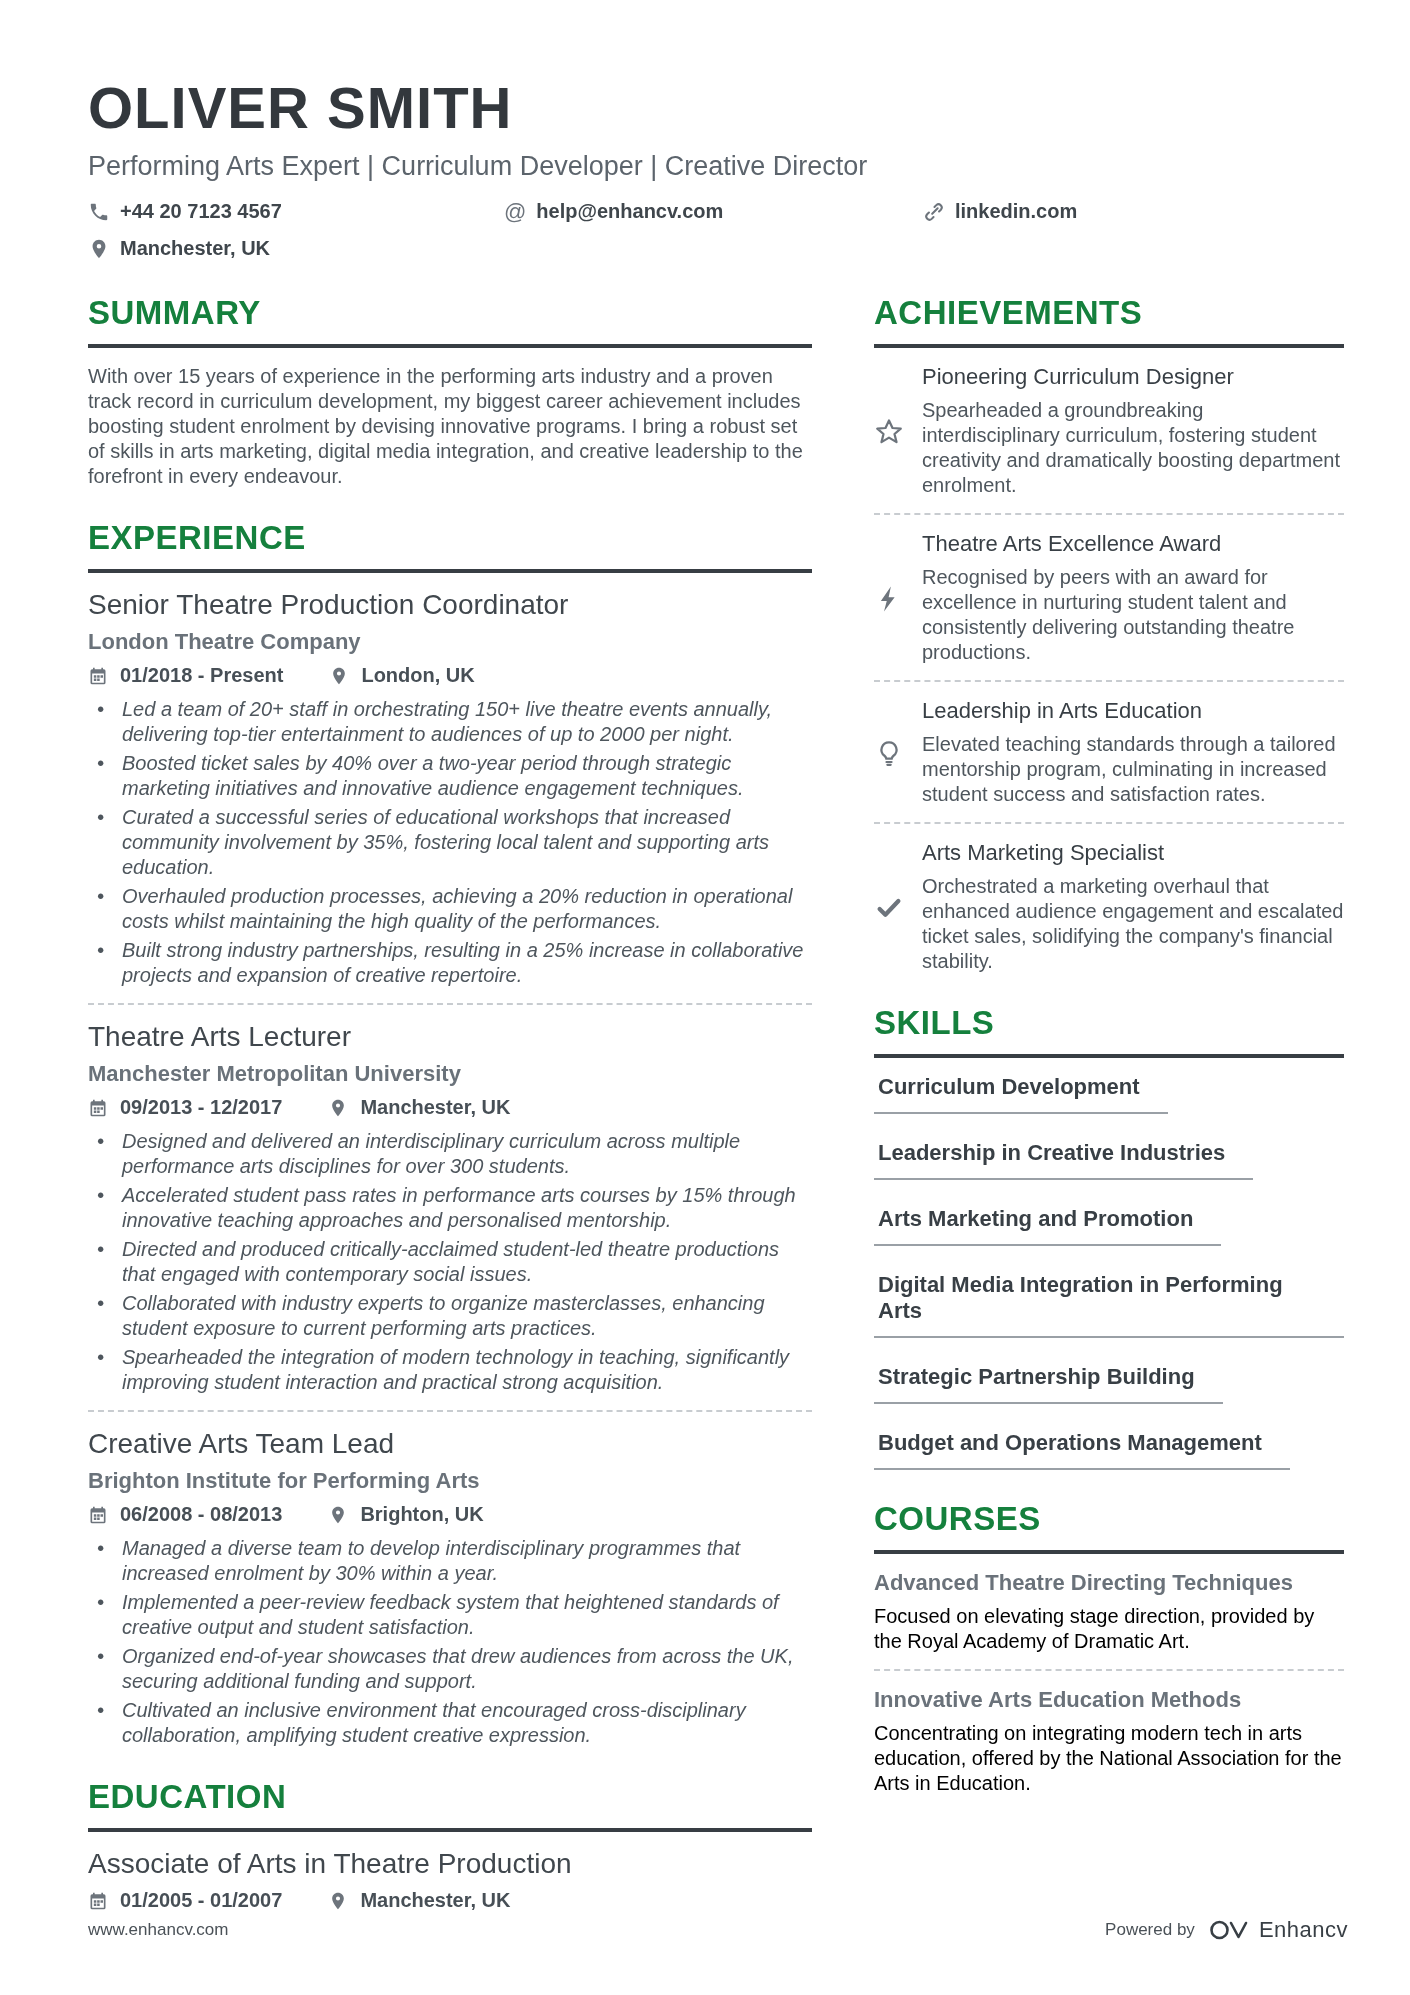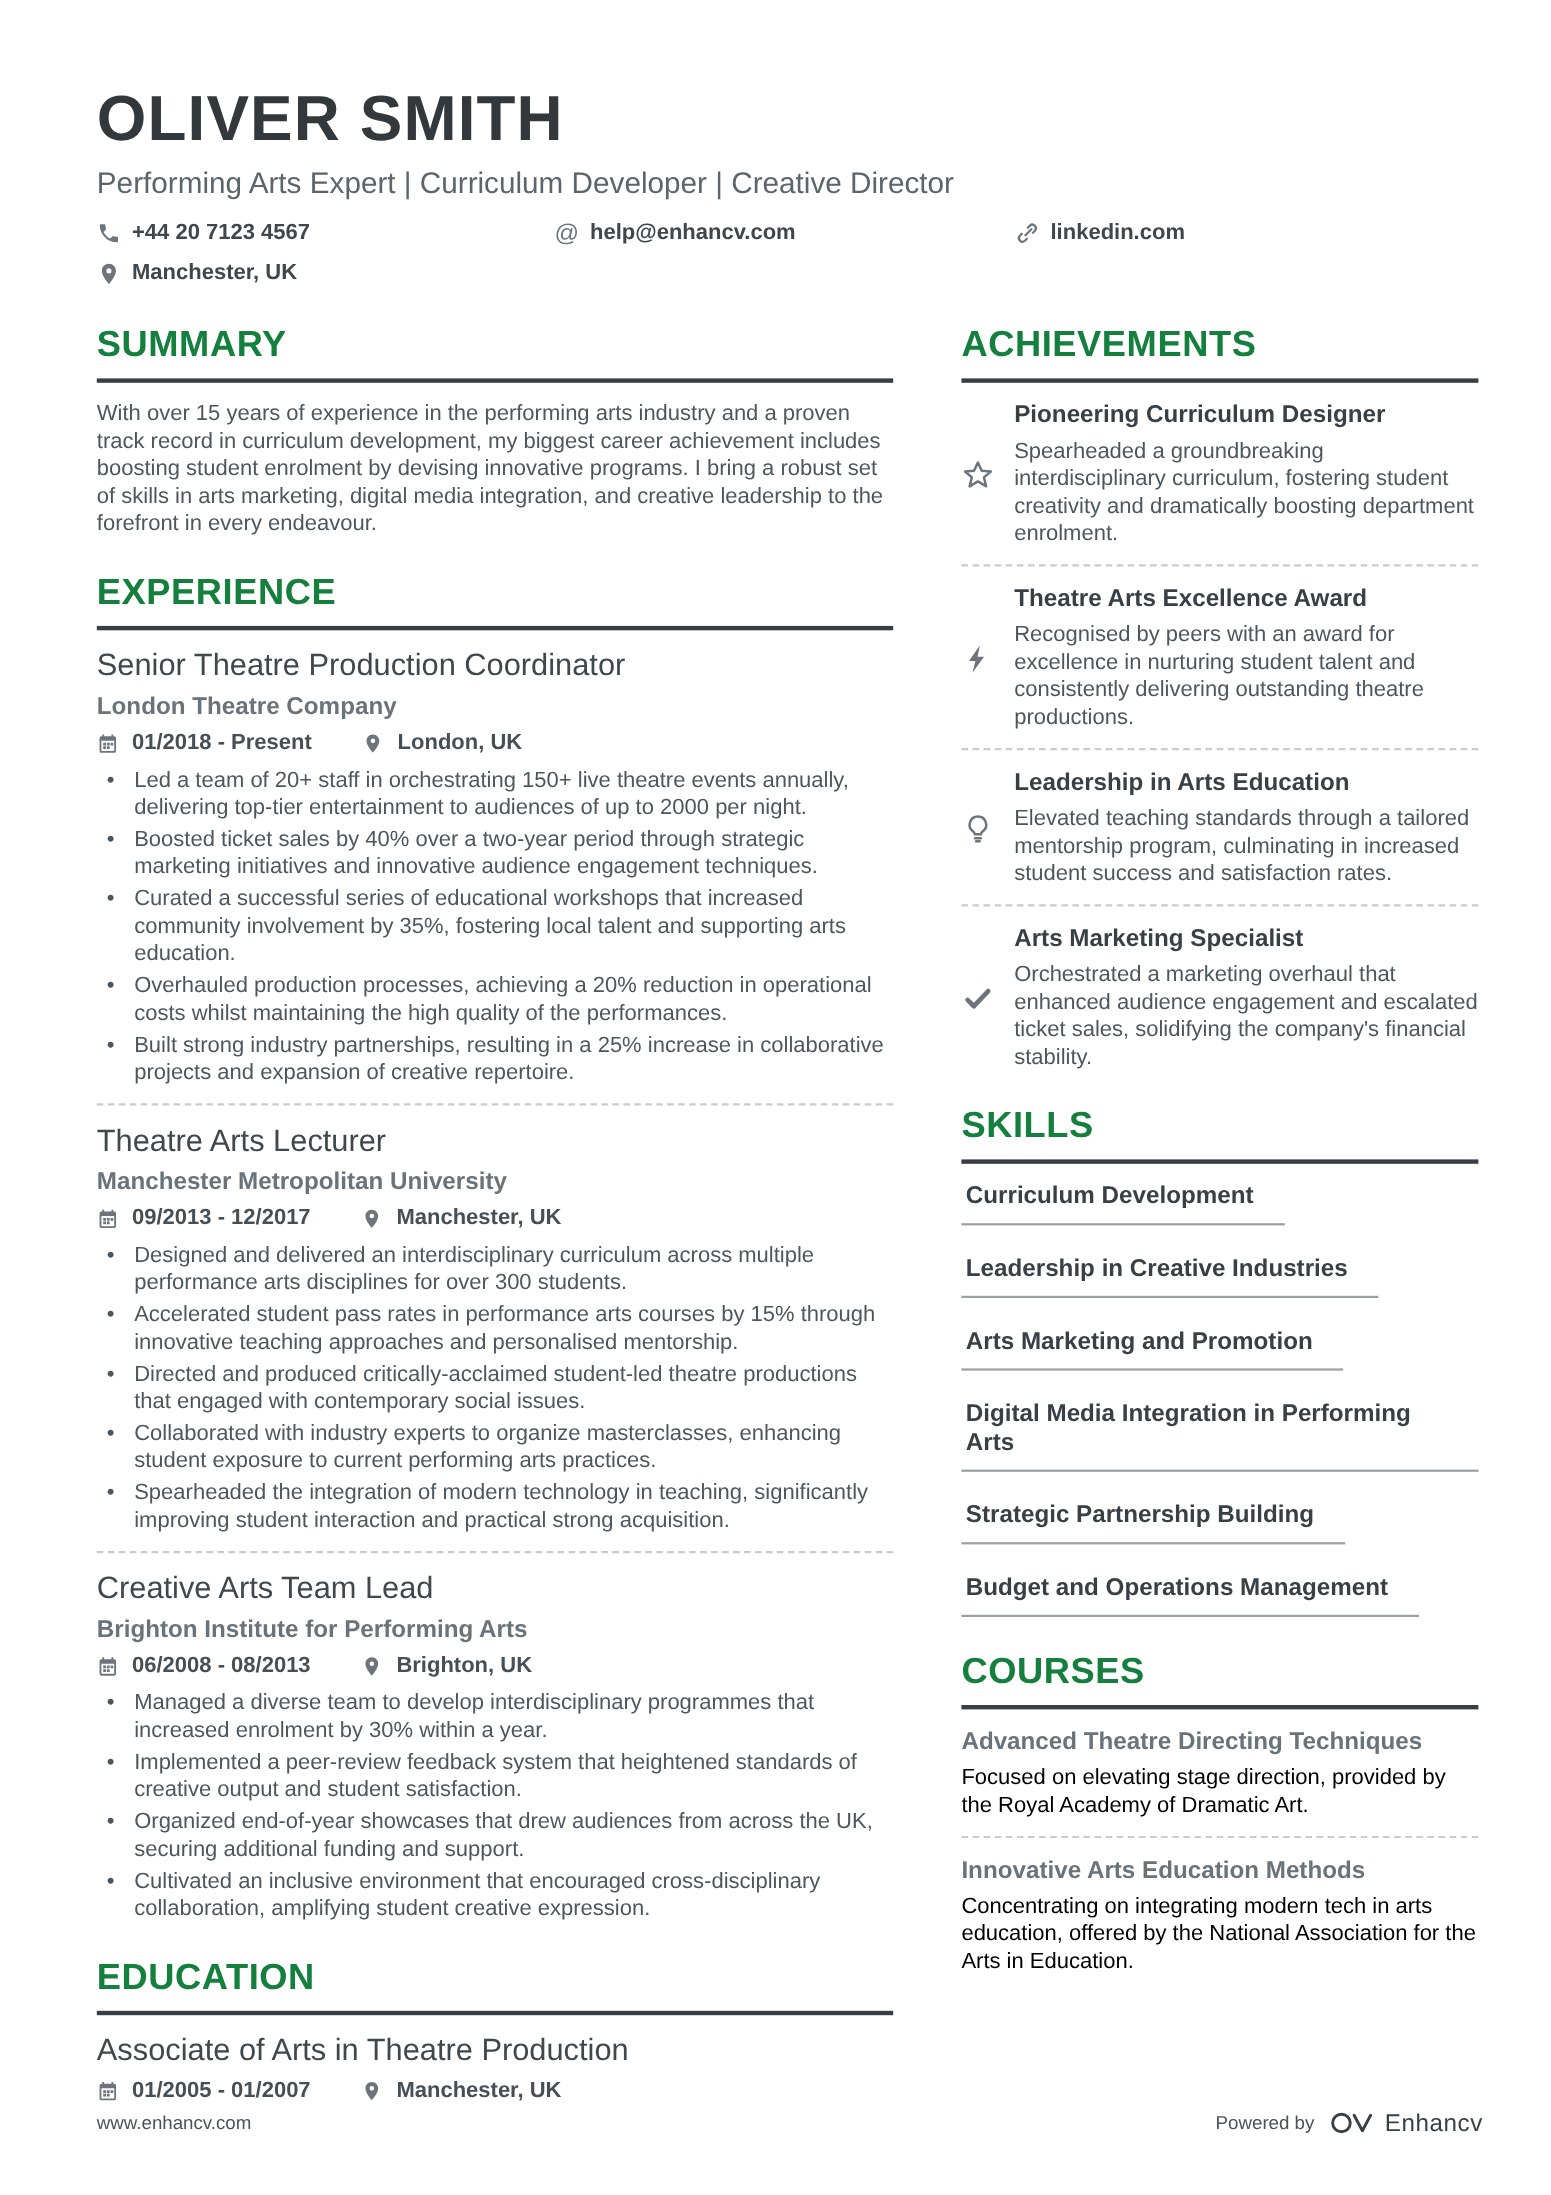--- a/index.html
+++ b/index.html
@@ -36,28 +36,28 @@
 
   
   .job-title { font-size:28px; font-weight:400; color:#40474d; }
   .edu-degree { font-size:28px; font-weight:400; color:#40474d; }
   .company { font-size:22px; font-weight:700; color:#6a727a; margin-top:8px; }
   .meta-row { display:flex; align-items:center; gap:12px; margin-top:9px;
               font-size:20px; font-weight:600; color:#474f56; }
   .meta-gap { width:22px; }
   .micon { width:20px; height:20px; color:#6d747c; flex:0 0 auto; }
   ul.bullets { list-style:none; margin-top:10px; }
-  ul.bullets li { position:relative; padding-left:34px; font-size:20px; line-height:25px; margin-bottom:4px; }
+  ul.bullets li { position:relative; padding-left:34px; font-size:20px; line-height:25px; margin-bottom:4px;font-style:italic; }
   ul.bullets li::before { content:"•"; position:absolute; left:9px; top:0; color:#4e565d; }
   .dashed-sep { border:none; border-top:2px dashed #c8ccd0; margin:15px 0 16px; }
 
   
   .ach-item { display:flex; gap:18px; }
   .ach-icon { width:30px; flex:0 0 30px; padding-top:2px; color:#6d747c; }
-  .ach-title { font-size:22px; font-weight:700; color:#383f45; }
+  .ach-title { font-size:22px; font-weight:400; color:#383f45; }
   .ach-desc { font-size:20px; line-height:25px; color:#4e565d; margin-top:8px; }
 
   
   .skill-item { display:table; max-width:100%; font-size:22px; font-weight:700; color:#383f45;
                 padding:0 28px 12px 4px; border-bottom:2px solid #9aa0a6; margin-bottom:26px; }
 
   
   .course-title { font-size:22px; font-weight:700; color:#6a727a; }
   .course-desc { font-size:20px; line-height:25px; color:#000000; margin-top:8px; }
 

